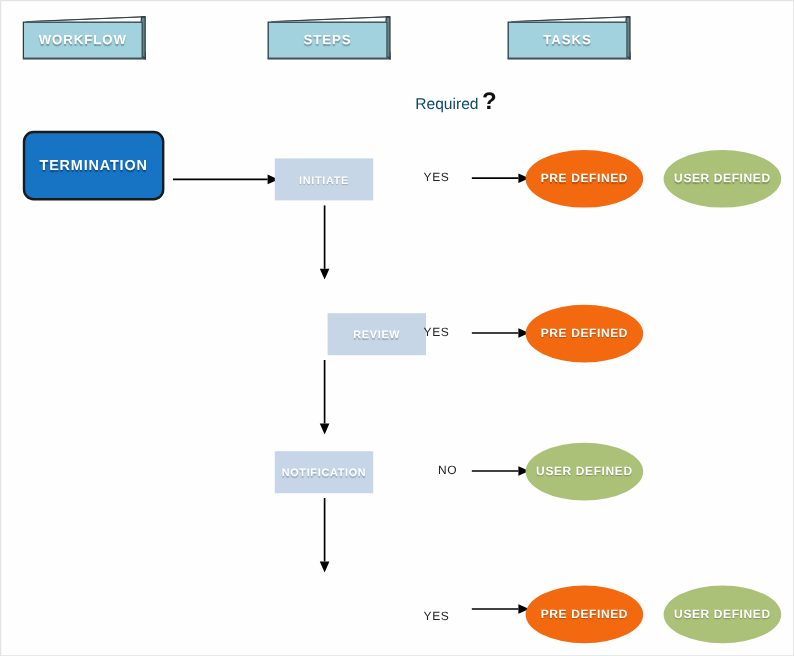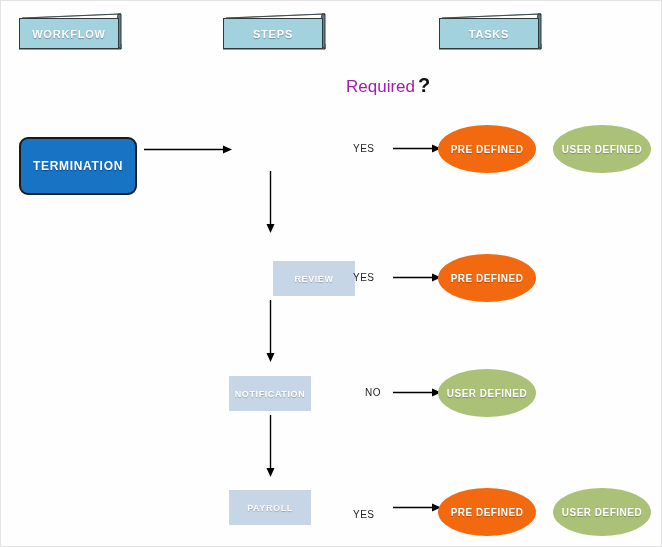--- a/index.html
+++ b/index.html
@@ -123,22 +123,22 @@
     letter-spacing: 0.5px;
     white-space: nowrap;
   }
   .reqwrap {
     position: absolute;
     display: flex;
     align-items: baseline;
     white-space: nowrap;
   }
   .reqwrap .reqtext {
-    font-size: 17px;
-    color: #a21caf;
+    font-size: 13px;
+    color: #0c4a6e;
   }
   .reqwrap .reqmark {
     font-size: 20px;
     font-weight: bold;
     color: #111111;
     margin-left: 3px;
     line-height: 1;
   }
 </style>
 </head>
@@ -161,45 +161,48 @@
     <svg class="side" viewBox="0 0 103 37">
       <polygon points="0,36 6,31 102,31 102,36 96,36" fill="#6e8f99" stroke="#2f3a3d" stroke-width="1"></polygon>
       <polygon points="99,1 102,1 102,36 96,31" fill="#5f828d" stroke="#2f3a3d" stroke-width="1"></polygon>
       <polygon points="3,5 99,1 102,1 6,5" fill="#7f9da6" stroke="#2f3a3d" stroke-width="0.7"></polygon>
     </svg>
     <div class="face">
       <span class="lbl">STEPS</span>
     </div>
   </div>
 
-  <div class="hdr3d" style="left:438px; top:12px;padding-left:20px;">
+  <div class="hdr3d" style="left:422px; top:12px;padding-left:20px;">
     <svg class="side" viewBox="0 0 103 37">
       <polygon points="0,36 6,31 102,31 102,36 96,36" fill="#6e8f99" stroke="#2f3a3d" stroke-width="1"></polygon>
       <polygon points="99,1 102,1 102,36 96,31" fill="#5f828d" stroke="#2f3a3d" stroke-width="1"></polygon>
       <polygon points="3,5 99,1 102,1 6,5" fill="#7f9da6" stroke="#2f3a3d" stroke-width="0.7"></polygon>
     </svg>
     <div class="face">
       <span class="lbl">TASKS</span>
     </div>
   </div>
 
   <div class="reqwrap" style="left:345px; top:74px;">
     <span class="reqtext">Required</span>
     <span class="reqmark">?</span>
   </div>
 
-  <div class="startnode" style="left:18px; top:136px; width:118px; height:58px;">
+  <div class="startnode" style="left:18px; top:108px; width:118px; height:58px;">
     <span>TERMINATION</span>
   </div>
 
   <svg class="arrow-h" style="left:143px; top:143px; width:88px;" viewBox="0 0 88 11">
     <line x1="0" y1="5.5" x2="79" y2="5.5" stroke="#000000" stroke-width="1.4"></line>
     <polygon points="79,1.5 88,5.5 79,9.5" fill="#000000"></polygon>
   </svg>
 
+  <div class="stepbox" style="left:228px; top:131px;">
+    <span>INITIATE</span>
+  </div>
   <div class="ynlabel" style="left:352px; top:142px;">YES</div>
   <svg class="arrow-h" style="left:392px; top:142px; width:48px;" viewBox="0 0 48 11">
     <line x1="0" y1="5.5" x2="39" y2="5.5" stroke="#000000" stroke-width="1.4"></line>
     <polygon points="39,1.5 48,5.5 39,9.5" fill="#000000"></polygon>
   </svg>
   <div class="ellipse pre" style="left:437px; top:124px;">
     <span>PRE DEFINED</span>
   </div>
   <div class="ellipse user" style="left:552px; top:124px;">
     <span>USER DEFINED</span>
@@ -237,23 +240,20 @@
   </svg>
   <div class="ellipse user" style="left:437px; top:368px;">
     <span>USER DEFINED</span>
   </div>
 
   <svg class="arrow-v" style="left:264px; top:414px; height:62px;" viewBox="0 0 11 62">
     <line x1="5.5" y1="0" x2="5.5" y2="53" stroke="#000000" stroke-width="1.4"></line>
     <polygon points="1.5,53 9.5,53 5.5,62" fill="#000000"></polygon>
   </svg>
 
-  <div class="stepbox" style="left:228px; top:489px;">
-    <span>PAYROLL</span>
-  </div>
   <div class="ynlabel" style="left:352px; top:508px;">YES</div>
   <svg class="arrow-h" style="left:392px; top:501px; width:48px;" viewBox="0 0 48 11">
     <line x1="0" y1="5.5" x2="39" y2="5.5" stroke="#000000" stroke-width="1.4"></line>
     <polygon points="39,1.5 48,5.5 39,9.5" fill="#000000"></polygon>
   </svg>
   <div class="ellipse pre" style="left:437px; top:487px;">
     <span>PRE DEFINED</span>
   </div>
   <div class="ellipse user" style="left:552px; top:487px;">
     <span>USER DEFINED</span>

